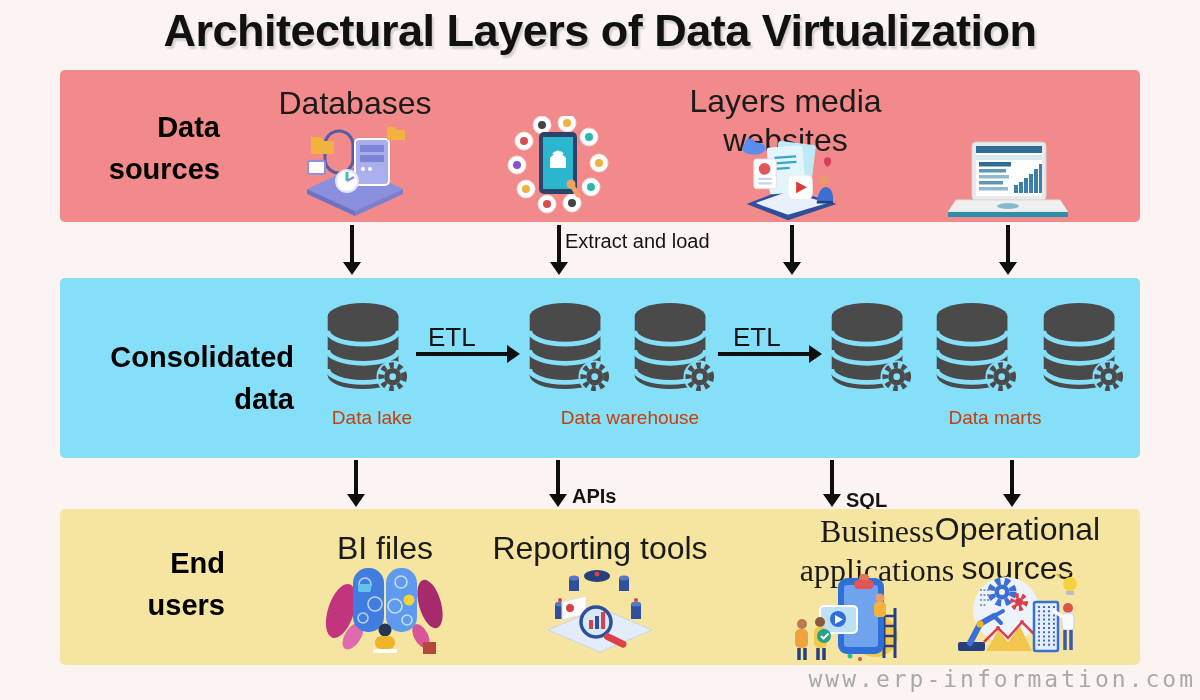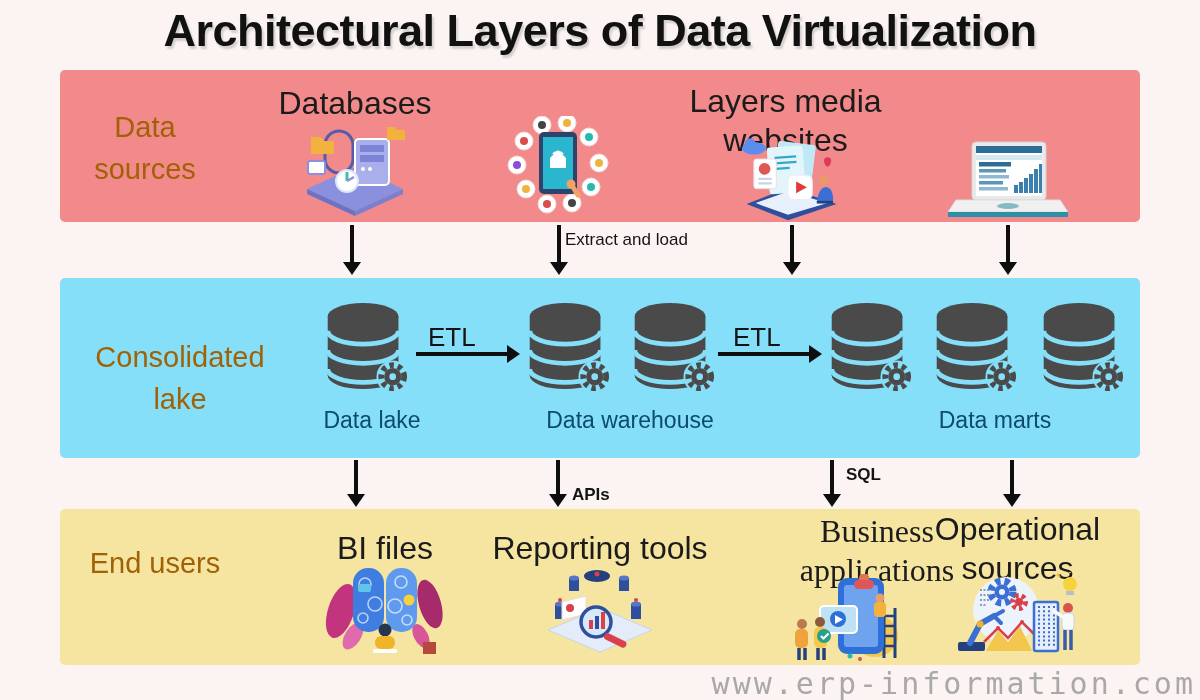--- a/index.html
+++ b/index.html
@@ -10,43 +10,43 @@
   .title {
     position:absolute; top:5px; left:0; width:100%; text-align:center;
     font-size:45px; font-weight:800; letter-spacing:-0.5px; color:#111;
     text-shadow:2px 3px 2px rgba(110,110,110,0.28);
   }
   .band { position:absolute; left:60px; width:1080px; border-radius:5px; }
   .band.red    { top:70px;  height:152px; background:#F2898A; }
   .band.blue   { top:278px; height:180px; background:#85DFF8; }
   .band.yellow { top:509px; height:156px; background:#F5E5A0; }
 
-  .row-label { position:absolute; font-weight:400; font-size:29px; color:#a16207;
-               text-align:center; line-height:1.45; }
+  .row-label { position:absolute; font-weight:700; font-size:29px; color:#000000;
+               text-align:right; line-height:1.45; }
   .item-label { position:absolute; font-size:32px; font-weight:500; color:#1b1b1b;
                 text-align:center; line-height:1.22; }
-  .group-label { position:absolute; font-size:23px; font-weight:500; color:#0c4a6e;
+  .group-label { position:absolute; font-size:19px; font-weight:500; color:#c2410c;
                  text-align:center; }
-  .flow-label { position:absolute; font-size:17px; color:#141414; }
+  .flow-label { position:absolute; font-size:20px; color:#141414; }
   .flow-label.bold { font-weight:700; }
 
   .arrow-v { position:absolute; width:4px; background:#0e0e0e; }
   .arrow-v::after { content:""; position:absolute; bottom:-12px; left:-7.5px;
     border-left:9.5px solid transparent; border-right:9.5px solid transparent;
     border-top:13px solid #0e0e0e; }
   .arrow-h { position:absolute; height:4px; background:#0e0e0e; }
   .arrow-h::after { content:""; position:absolute; right:-12px; top:-7.5px;
     border-top:9.5px solid transparent; border-bottom:9.5px solid transparent;
     border-left:13px solid #0e0e0e; }
 
   .db-icon { position:absolute; top:300px; }
   .illus { position:absolute; }
   .watermark {
     position:absolute; top:666px; right:4px;
-    font-family:"DejaVu Sans Mono", monospace; font-size:30px;
+    font-family:"DejaVu Sans Mono", monospace; font-size:23px;
     letter-spacing:3px; color:#A9A9A9;
   }
 </style>
 </head>
 <body>
 
 <div class="canvas">
 
   <svg width="0" height="0" style="position:absolute">
     <defs>
@@ -164,21 +164,21 @@
     <ellipse cx="60" cy="66" rx="11" ry="3" fill="#2E8FA8" opacity="0.55"></ellipse>
   </svg>
 
   <div class="arrow-v" style="left:350px;top:225px;height:38px"></div>
   <div class="arrow-v" style="left:557px;top:225px;height:38px"></div>
   <div class="arrow-v" style="left:790px;top:225px;height:38px"></div>
   <div class="arrow-v" style="left:1006px;top:225px;height:38px"></div>
   <div class="flow-label" style="left:565px;top:230px;">Extract and load</div>
 
   <div class="band blue"></div>
-  <div class="row-label" style="left:66px;top:336px;width:228px;">Consolidated lake</div>
+  <div class="row-label" style="left:66px;top:336px;width:228px;">Consolidated data</div>
 
   <svg class="db-icon" style="left:322px" width="86" height="96">
       <use href="#db-cyl"></use>
     </svg>
   <svg class="db-icon" style="left:524px" width="86" height="96">
       <use href="#db-cyl"></use>
     </svg>
   <svg class="db-icon" style="left:629px" width="86" height="96">
       <use href="#db-cyl"></use>
     </svg>
@@ -199,21 +199,21 @@
 
   <div class="group-label" style="left:282px;top:407px;width:180px;">Data lake</div>
   <div class="group-label" style="left:500px;top:407px;width:260px;">Data warehouse</div>
   <div class="group-label" style="left:895px;top:407px;width:200px;">Data marts</div>
 
   <div class="arrow-v" style="left:354px;top:460px;height:35px"></div>
   <div class="arrow-v" style="left:556px;top:460px;height:35px"></div>
   <div class="arrow-v" style="left:830px;top:460px;height:35px"></div>
   <div class="arrow-v" style="left:1010px;top:460px;height:35px"></div>
   <div class="flow-label bold" style="left:572px;top:465px;margin-top:20px;">APIs</div>
-  <div class="flow-label bold" style="left:846px;top:465px;">SQL</div>
+  <div class="flow-label bold" style="left:846px;top:489px;">SQL</div>
 
   <div class="band yellow"></div>
   <div class="row-label" style="left:85px;top:542px;width:140px;">End users</div>
 
   <div class="item-label" style="left:285px;top:529px;width:200px;">BI files</div>
   <div class="item-label" style="left:480px;top:529px;width:240px;">Reporting tools</div>
   <div class="item-label" style="left:779px;top:512px;width:196px;font-family:Liberation Serif, serif;">Business applications</div>
   <div class="item-label" style="left:920px;top:510px;width:195px;">Operational sources</div>
 
   <svg class="illus" style="left:325px;top:556px" width="120" height="106" viewBox="0 0 120 106">

